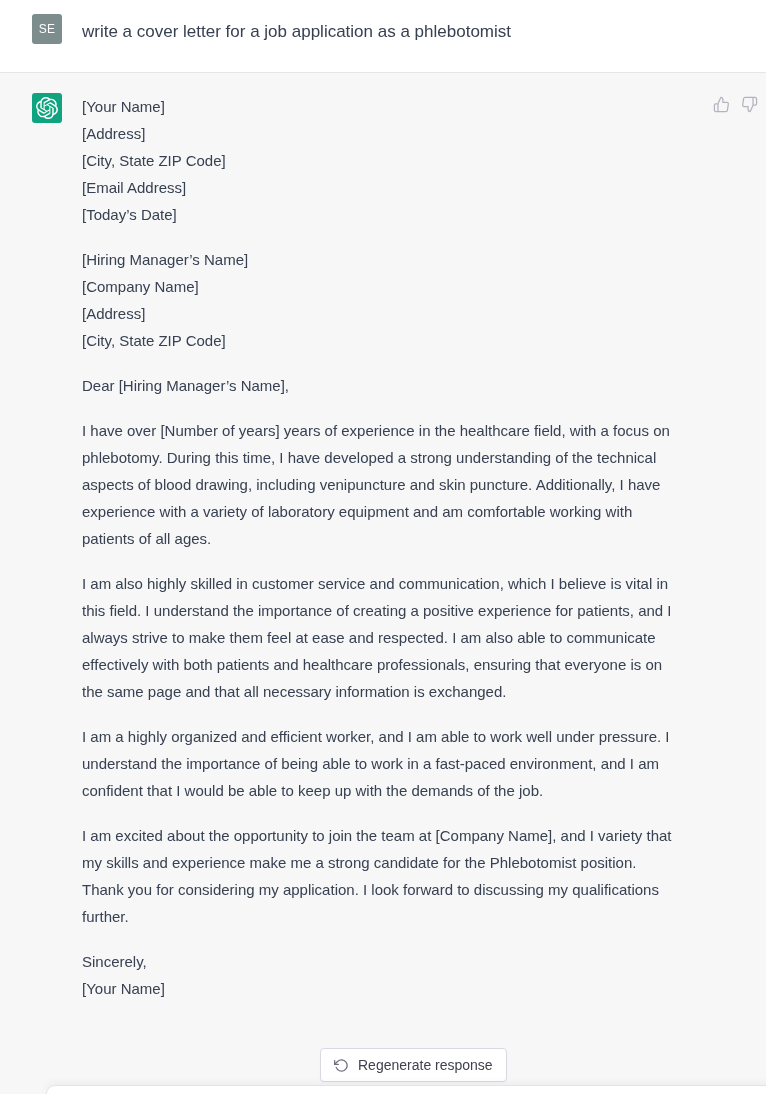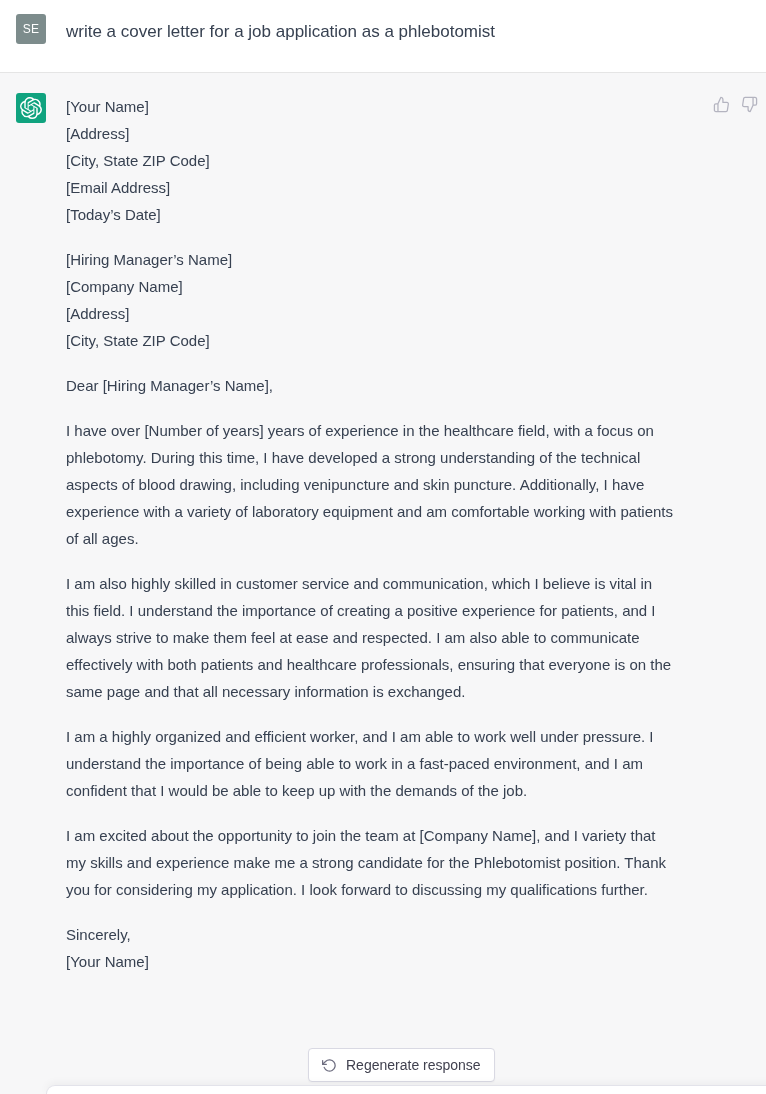--- a/index.html
+++ b/index.html
@@ -21,21 +21,21 @@
     background:#ffffff;
     border-bottom:1px solid rgba(0,0,0,0.10);
     display:flex;
     gap:20px;
     padding:14px 16px;
   }
   .avatar {
     width:30px; height:30px;
     border-radius:3px;
     flex:0 0 30px;
-    display:flex; align-items:center; justify-content:center;
+    display:flex; align-items:center; justify-content:center;margin-left:16px;
   }
   .avatar-user {
     background:#7d8c8c;
     color:#ffffff;
     font-size:12px;
     letter-spacing:.2px;
   }
   .user-text {
     font-size:17px;
     color:#374151;
@@ -77,21 +77,21 @@
   .bottom-fade {
     position:absolute;
     left:0; right:0; bottom:0;
     height:78px;
     background:linear-gradient(180deg, rgba(247,247,248,0) 0%, #f7f7f8 65%);
     pointer-events:none;
     z-index:1;
   }
   .regen-btn {
     position:absolute;
-    left:308px; bottom:12px;
+    left:320px; bottom:12px;
     z-index:2;
     display:flex; align-items:center; gap:9px;
     height:34px;
     padding:0 13px;
     background:#ffffff;
     border:1px solid #d9d9e3;
     border-radius:4px;
     font-family:"Liberation Sans", sans-serif;
     font-size:14px;
     color:#40414f;

